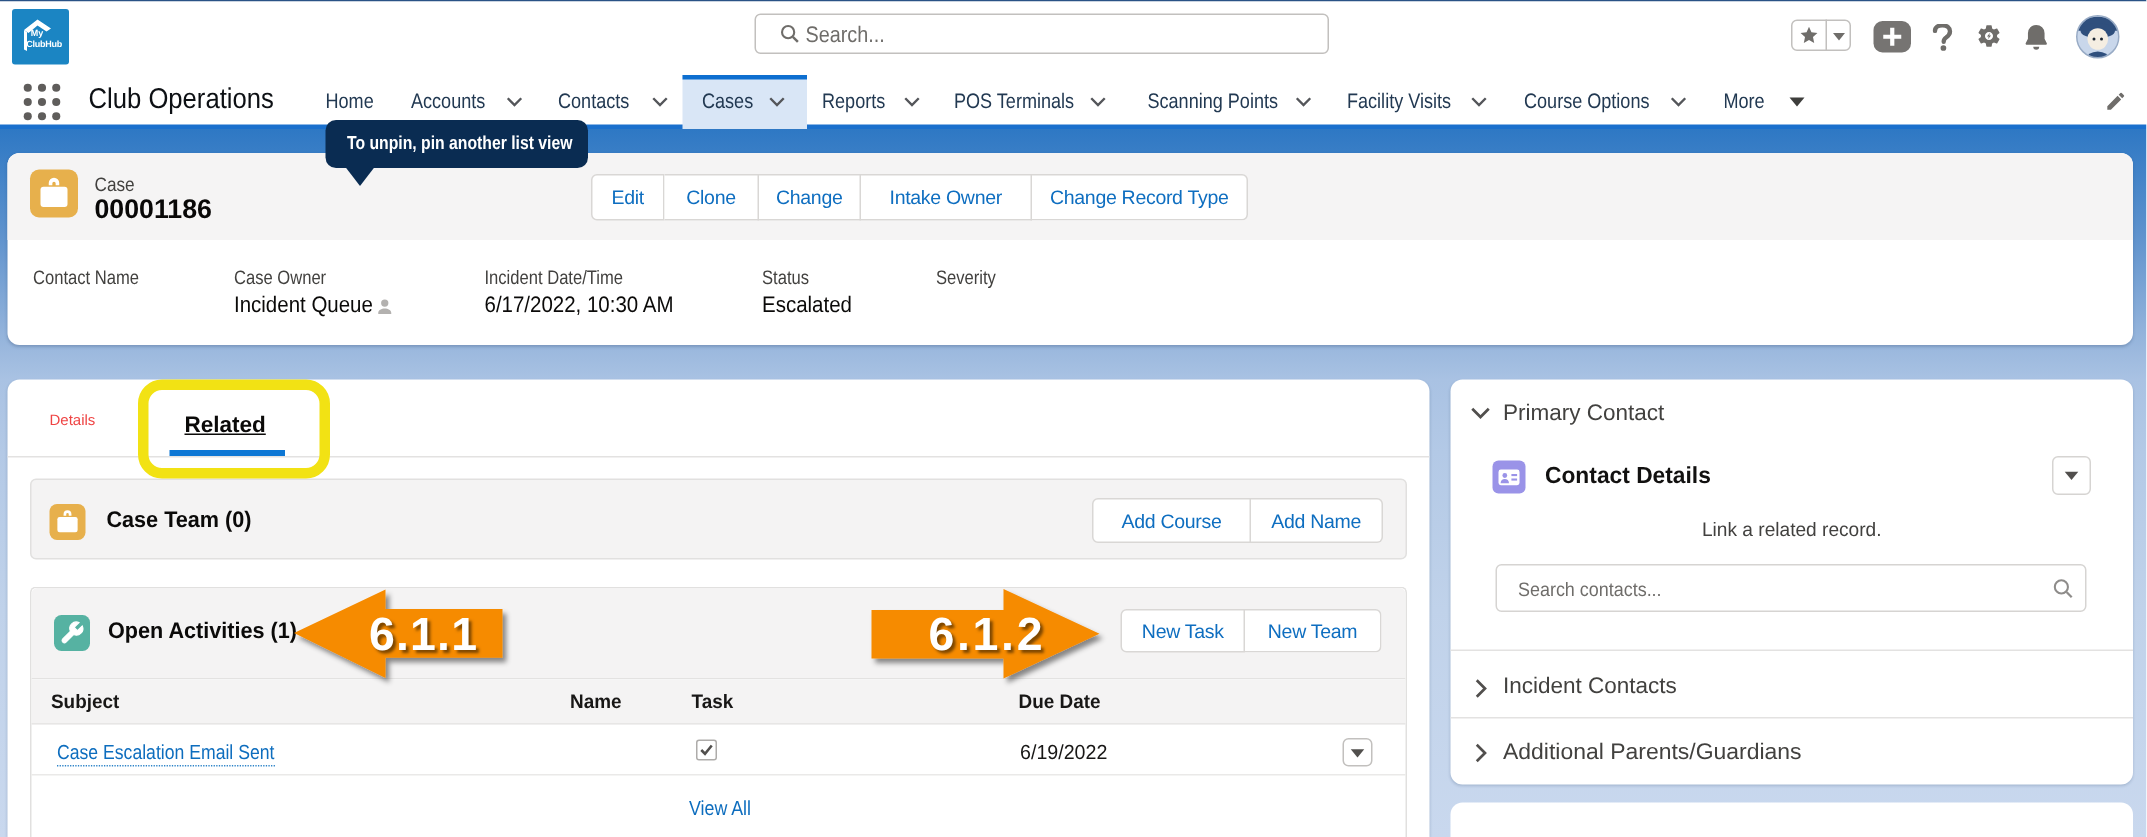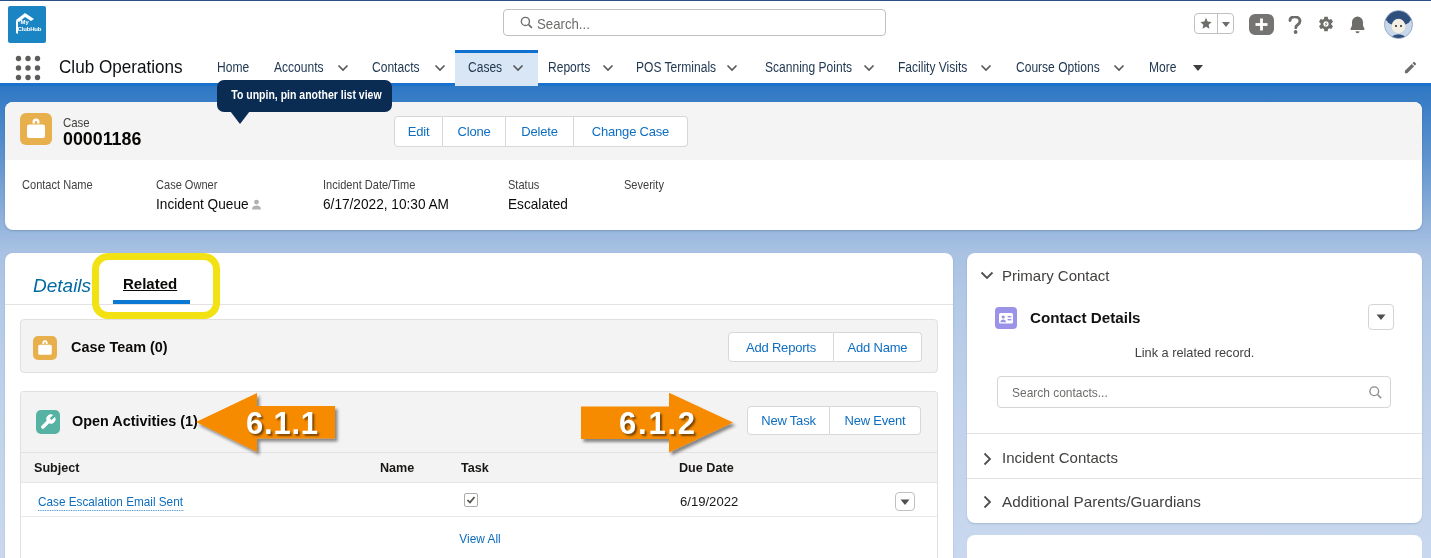--- a/index.html
+++ b/index.html
@@ -29,21 +29,21 @@
   .btn:first-child{border-left-width:1px;border-radius:4px 0 0 4px;}
   .btn:last-child{border-radius:0 4px 4px 0;}
   .flabel{font-size:13px;color:#42413f;white-space:nowrap;display:inline-block;transform:scaleX(0.85);transform-origin:0 0;margin-top:-1.5px;}
   .fvalue{font-size:15px;color:#0b0a09;white-space:nowrap;display:inline-block;transform:scaleX(0.91);transform-origin:0 0;}
   
   #tooltip{left:217px;top:80px;width:175px;height:32px;background:#0a2c52;border-radius:7px;color:#fff;font-size:12.5px;font-weight:bold;text-align:center;line-height:31px;z-index:30;white-space:nowrap;}
   #tooltip span{display:inline-block;transform:scaleX(0.84);transform-origin:50% 0;}
   #tippointer{left:230px;top:111px;width:0;height:0;border-left:10px solid transparent;border-right:10px solid transparent;border-top:13px solid #0a2c52;z-index:30;}
   
   #lcard{left:5px;top:253px;width:948px;height:305px;background:#fff;border-radius:8px 8px 0 0;box-shadow:0 1px 2px rgba(30,60,100,.2);}
-  #tabdetails{left:33px;top:275px;font-size:19px;color:#0369a1;display:inline-block;transform:scaleX(1);transform-origin:0 0;font-style:italic;}
+  #tabdetails{left:33px;top:275px;font-size:10px;color:#ef4444;display:inline-block;transform:scaleX(1);transform-origin:0 0;}
   #tabrelated{left:123px;top:275px;font-size:15px;font-weight:bold;color:#0b0a09;text-decoration:underline;display:inline-block;transform:scaleX(1);transform-origin:0 0;}
   #tabbar{left:113px;top:300px;width:77px;height:4px;background:#0d77d4;}
   #tabline{left:5px;top:304px;width:948px;height:1px;background:#e3e2e1;}
   #yellowbox{left:92px;top:253px;width:128px;height:66px;border:7px solid #f2e214;border-radius:16px;box-sizing:border-box;z-index:20;}
   
   #ctcard{left:20px;top:319px;width:918px;height:54px;background:#f4f3f3;border:1px solid #e1e0df;border-radius:4px;box-sizing:border-box;}
   #cticon{left:33px;top:336px;width:24px;height:24px;background:#e7b04c;border-radius:5px;}
   #cttitle{left:71px;top:337.5px;font-size:15px;font-weight:bold;color:#0b0a09;display:inline-block;transform:scaleX(0.96);transform-origin:0 0;}
   #oacard{left:20px;top:391px;width:918px;height:167px;background:#fff;border:1px solid #e1e0df;border-top-left-radius:4px;border-top-right-radius:4px;box-sizing:border-box;border-bottom:none;}
   #oahead{left:21px;top:392px;width:916px;height:61px;background:#f4f3f3;border-bottom:1px solid #e3e2e1;box-sizing:border-box;border-radius:4px 4px 0 0;}
@@ -195,22 +195,23 @@
 <svg class="abs" style="left:20px;top:113px;" width="32" height="32" viewBox="0 0 32 32">
     <path d="M12.5 10.5 V9 a3.5 3.5 0 0 1 7 0 v1.5 h-2.4 V9.2 a1.1 1.1 0 0 0-2.2 0 v1.3 Z" fill="#fff"></path>
     <rect x="7" y="11.5" width="18" height="13.5" rx="2" fill="#fff"></rect>
   </svg>
 <div id="caselabel" class="abs">Case</div>
 <div id="casenum" class="abs">00001186</div>
 
 <div class="abs btngroup" style="left:394px;top:116px;height:31px;">
   <div class="btn" style="width:49px;">Edit</div>
   <div class="btn" style="width:63px;">Clone</div>
-  <div class="btn" style="width:68px;">Delete</div>
-  <div class="btn" style="width:114px;">Change Case</div>
+  <div class="btn" style="width:68px;">Change</div>
+  <div class="btn" style="width:114px;">Intake Owner</div>
+  <div class="btn" style="width:144px;">Change Record Type</div>
 </div>
 
 <div class="abs flabel" style="left:22px;top:178px;">Contact Name</div>
 <div class="abs flabel" style="left:156px;top:178px;">Case Owner</div>
 <div class="abs fvalue" style="left:156px;top:195px;">Incident Queue</div>
 <svg class="abs" style="left:250px;top:198px;" width="13" height="13" viewBox="0 0 24 24">
     <path d="M12 12a4.5 4.5 0 1 0 -4.5 -4.5A4.5 4.5 0 0 0 12 12Zm0 2c-4 0-8 2-8 5.5V21h16v-1.5C20 16 16 14 12 14Z" fill="#b3b1af"></path>
   </svg>
 <div class="abs flabel" style="left:323px;top:178px;">Incident Date/Time</div>
 <div class="abs fvalue" style="left:323px;top:195px;">6/17/2022, 10:30 AM</div>
@@ -228,33 +229,33 @@
 <div id="tabline" class="abs"></div>
 <div id="yellowbox" class="abs"></div>
 <div id="ctcard" class="abs"></div>
 <div id="cticon" class="abs"></div>
 <svg class="abs" style="left:33px;top:336px;" width="24" height="24" viewBox="0 0 32 32">
     <path d="M12.5 10.5 V9 a3.5 3.5 0 0 1 7 0 v1.5 h-2.4 V9.2 a1.1 1.1 0 0 0-2.2 0 v1.3 Z" fill="#fff"></path>
     <rect x="7" y="11.5" width="18" height="13.5" rx="2" fill="#fff"></rect>
   </svg>
 <div id="cttitle" class="abs">Case Team (0)</div>
 <div class="abs btngroup" style="left:728px;top:332px;height:30px;">
-  <div class="btn" style="width:106px;">Add Reports</div>
+  <div class="btn" style="width:106px;">Add Course</div>
   <div class="btn" style="width:88px;">Add Name</div>
 </div>
 <div id="oacard" class="abs"></div>
 <div id="oahead" class="abs"></div>
 <div id="oaicon" class="abs"></div>
 <svg class="abs" style="left:36px;top:410px;" width="24" height="24" viewBox="0 0 24 24">
     <path d="M14.7 6.3a1 1 0 0 0 0 1.4l1.6 1.6a1 1 0 0 0 1.4 0l3.77-3.77a6 6 0 0 1-7.94 7.94l-6.91 6.91a2.12 2.12 0 0 1-3-3l6.91-6.91a6 6 0 0 1 7.94-7.94l-3.76 3.76z" fill="#fff" stroke="#fff" stroke-width="1" transform="translate(3.2,3.2) scale(0.73)"></path>
   </svg>
 <div id="oatitle" class="abs">Open Activities (1)</div>
 <div class="abs btngroup" style="left:747px;top:406px;height:29px;">
   <div class="btn" style="width:83px;">New Task</div>
-  <div class="btn" style="width:91px;">New Event</div>
+  <div class="btn" style="width:91px;">New Team</div>
 </div>
 
 <svg class="abs" style="left:192px;top:388px;z-index:25;" width="152" height="72">
  <g filter="url(#ash)">
   <polygon points="4,34 65,5 65,18 143,18 143,50.5 65,50.5 65,64" fill="#f68b05"></polygon>
  </g>
  <filter id="ash" x="-20%" y="-20%" width="150%" height="150%">
       <feDropShadow dx="2.5" dy="3" stdDeviation="1.6" flood-color="#000" flood-opacity="0.45"></feDropShadow>
     </filter>
  <text x="90" y="45.5" font-size="31" font-weight="bold" fill="#fff" text-anchor="middle" style="text-shadow:2px 2px 2px rgba(0,0,0,0.5);" textLength="72">6.1.1</text>

